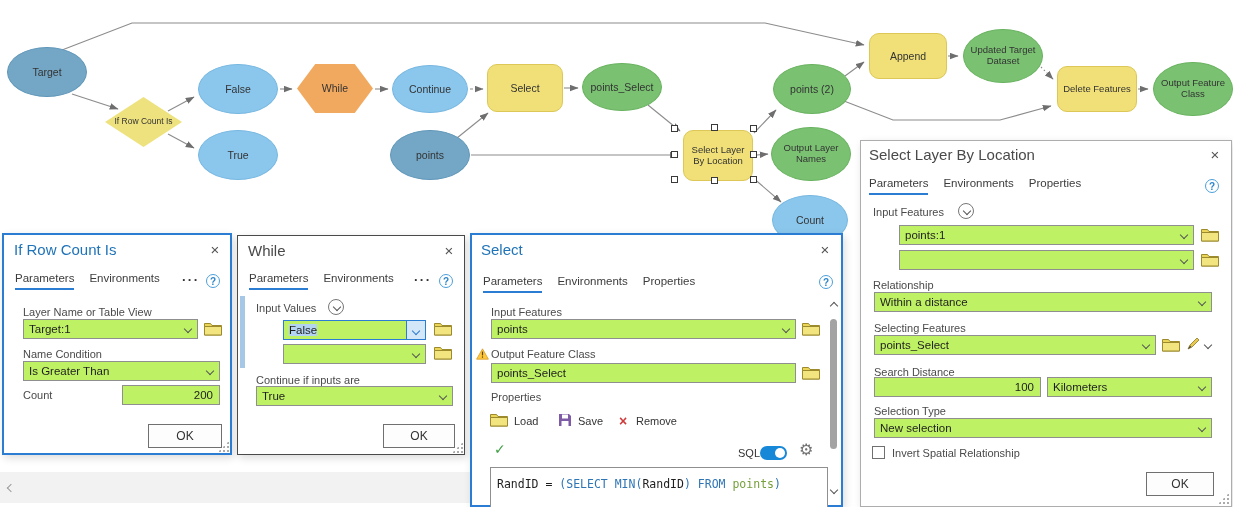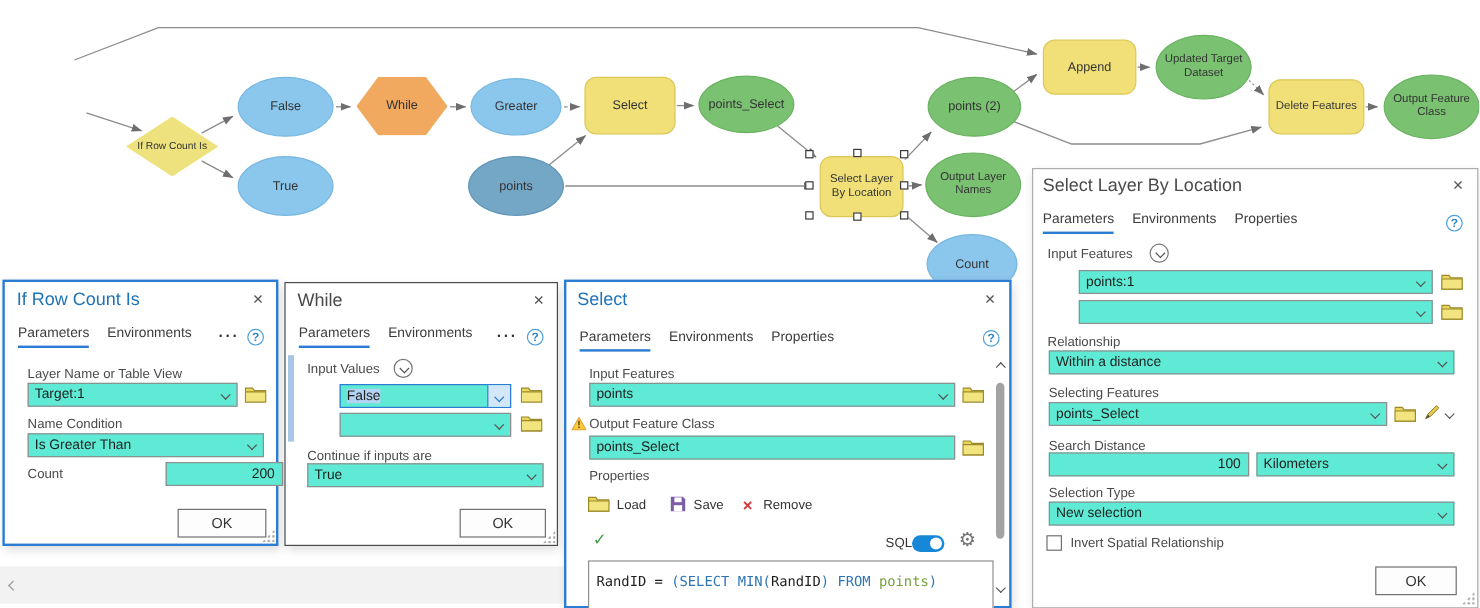--- a/index.html
+++ b/index.html
@@ -25,21 +25,21 @@
   .b-gray{border:1px solid #ADADAD;}
   .dlg-title{position:absolute;font-size:15px;white-space:nowrap;}
   .t-blue{color:#1F73B8;}
   .t-gray{color:#4A4A4A;}
   .close-x{position:absolute;width:16px;height:16px;color:#555;font-size:15px;line-height:15px;text-align:center;cursor:default;}
   .close-x::before{content:"×";}
   .tabs{position:absolute;display:flex;gap:15px;font-size:11.5px;color:#3C3C3C;white-space:nowrap;}
   .tab{padding-bottom:4px;}
   .tab.active{border-bottom:2px solid #2B7CD3;}
   .lbl{position:absolute;font-size:11px;color:#4A4A4A;white-space:nowrap;}
-  .combo,.tinput{position:absolute;height:20px;border:1px solid #8F8F8F;background:#5eead4;box-sizing:border-box;
+  .combo,.tinput{position:absolute;height:20px;border:1px solid #8F8F8F;background:#bef264;box-sizing:border-box;
         display:flex;align-items:center;font-size:11.5px;color:#1E1E1E;padding:0 5px;}
   .combo{padding-right:18px;}
   .chev{display:inline-block;width:5px;height:5px;border-right:1.4px solid #555;border-bottom:1.4px solid #555;}
   .chev-d{transform:rotate(45deg);}
   .chev-u{transform:rotate(-135deg);}
   .chev-l{transform:rotate(135deg);}
   .combo .chev{position:absolute;right:6px;top:6px;}
   .right-al{justify-content:flex-end;padding-right:6px;}
   .okbtn{position:absolute;border:1px solid #707070;background:#FDFDFD;display:flex;align-items:center;
          justify-content:center;font-size:12px;color:#333;}
@@ -101,34 +101,37 @@
       <path d="M757,155 L768,154" marker-end="url(#arr)"></path>
       <path d="M752,177 L781,202" marker-end="url(#arr)"></path>
       <path d="M845,76 L864,62" marker-end="url(#arr)"></path>
       <path d="M948,56 L958,56" marker-end="url(#arr)"></path>
       <path d="M1041,67 L1053,79" stroke-dasharray="1.5,2.5" marker-end="url(#arr)"></path>
       <path d="M844,101 L893,120 L1000,120 L1051,106" marker-end="url(#arr)"></path>
       <path d="M1138,89 L1148,89" marker-end="url(#arr)"></path>
     </g>
   </svg>
 
+  <div class="node ellipse n-steel" style="left:7px;top:47px;width:80px;height:50px">
+      <span>Target</span>
+    </div>
   <div class="node n-diamond" style="left:105px;top:97px;width:77px;height:50px">
       <span>If Row Count Is</span>
     </div>
   <div class="node ellipse n-blue" style="left:198px;top:64px;width:80px;height:50px">
       <span>False</span>
     </div>
   <div class="node ellipse n-blue" style="left:198px;top:130px;width:80px;height:50px">
       <span>True</span>
     </div>
   <div class="node n-hex" style="left:297px;top:64px;width:76px;height:49px">
       <span>While</span>
     </div>
   <div class="node ellipse n-blue" style="left:392px;top:65px;width:76px;height:48px">
-      <span>Greater</span>
+      <span>Continue</span>
     </div>
   <div class="node toolrect n-yellow" style="left:487px;top:64px;width:76px;height:48px">
       <span>Select</span>
     </div>
   <div class="node ellipse n-green" style="left:582px;top:63px;width:80px;height:48px">
       <span>points_Select</span>
     </div>
   <div class="node ellipse n-steel" style="left:390px;top:130px;width:80px;height:50px">
       <span>points</span>
     </div>
@@ -262,21 +265,21 @@
           <path d="M0.5 4.5 h17 v8.5 h-17 z" fill="#F2E47E" stroke="#9C8A2C"></path>
         </svg></span>
 
     <div class="lbl" style="left:19px;top:113px">Name Condition</div>
     <div class="combo" style="left:19px;top:126px;width:197px">
         <span>Is Greater Than</span>
         <span class="chev chev-d"></span>
       </div>
 
     <div class="lbl" style="left:19px;top:154px">Count</div>
-    <div class="tinput right-al" style="left:134px;top:150px;width:98px">200</div>
+    <div class="tinput right-al" style="left:118px;top:150px;width:98px">200</div>
 
     <div class="okbtn" style="left:144px;top:189px;width:72px;height:22px">OK</div>
     <div class="grip" style="right:1px;bottom:1px"></div>
   </div>
 
   <div class="dlg b-dark" style="left:237px;top:235px;width:228px;height:220px">
     <div class="dlg-title t-gray" style="left:10px;top:6px">While</div>
     <span class="close-x" style="right:7px;top:7px"></span>
     <div class="tabs" style="left:11px;top:36px">
       <span class="tab active">Parameters</span>

